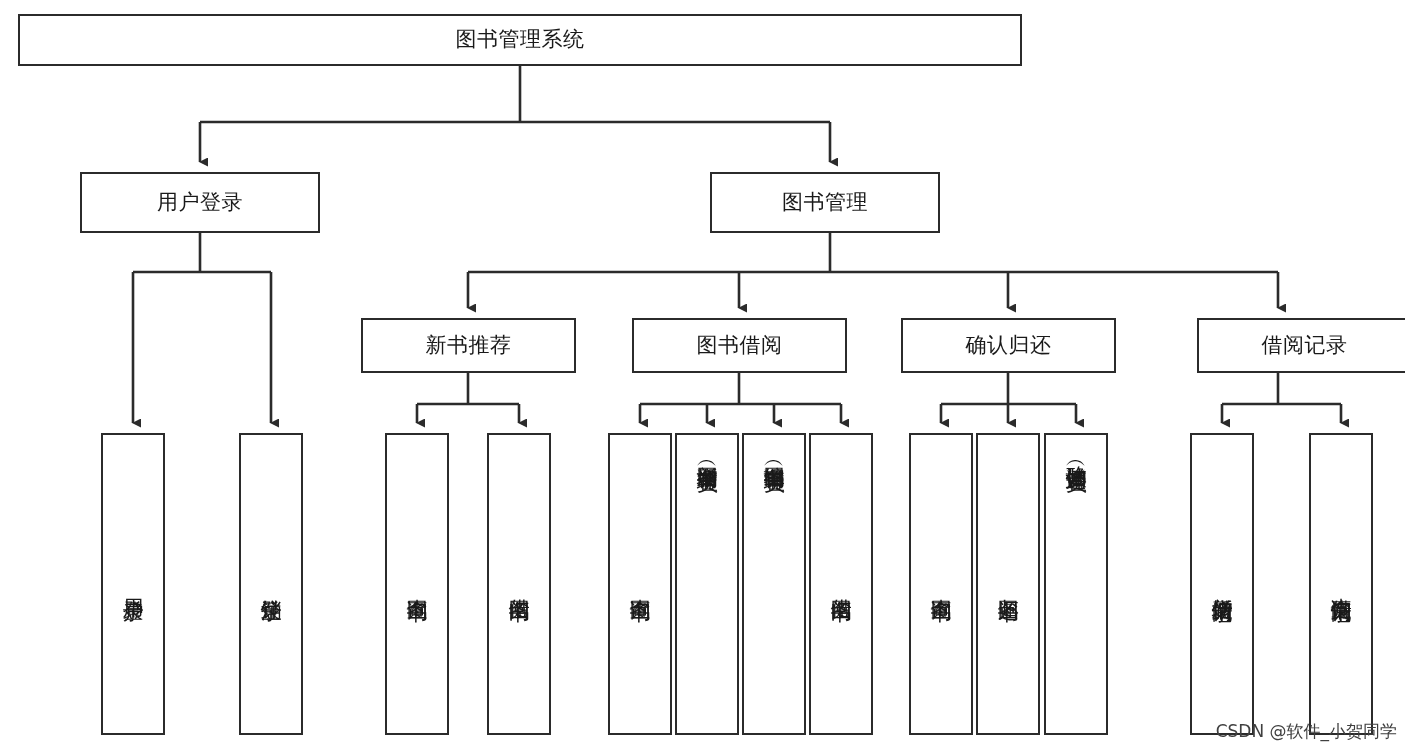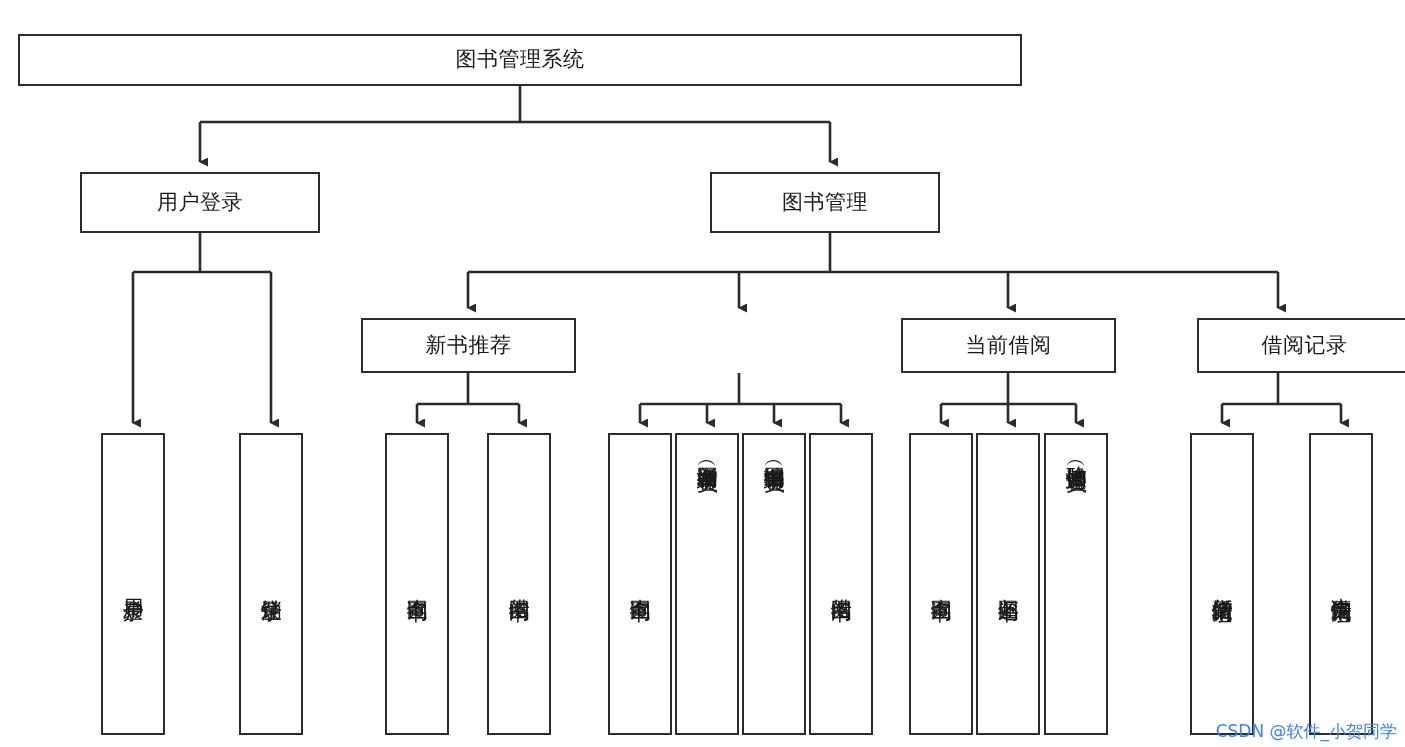--- a/index.html
+++ b/index.html
@@ -67,21 +67,21 @@
   }
   .node.vertical.centered {
     align-items: center;
     padding-top: 0;
   }
   .watermark {
     position: absolute;
     right: 8px;
     bottom: 4px;
     font-size: 17px;
-    color: #3b82f6;
+    color: #404040;
     white-space: nowrap;
     user-select: none;
   }
 </style>
 </head>
 <body>
 
 <div id="diagram-root">
 
   <svg class="connectors" viewBox="0 0 1405 747" xmlns="http://www.w3.org/2000/svg">
@@ -130,39 +130,42 @@
       <path d="M1008,404 L1008,423" marker-end="url(#arrow)"></path>
       <path d="M1076,404 L1076,423" marker-end="url(#arrow)"></path>
 
       <path d="M1278,373 L1278,404"></path>
       <path d="M1222,404 L1341,404"></path>
       <path d="M1222,404 L1222,423" marker-end="url(#arrow)"></path>
       <path d="M1341,404 L1341,423" marker-end="url(#arrow)"></path>
     </g>
   </svg>
 
-  <div class="node root horizontal" style="left:18px; top:14px; width:1004px; height:52px;margin-top:20px;">
+  <div class="node root horizontal" style="left:18px; top:14px; width:1004px; height:52px;">
     <span class="node-label">图书管理系统</span>
   </div>
 
   <div class="node horizontal" style="left:80px; top:172px; width:240px; height:61px;">
     <span class="node-label">用户登录</span>
   </div>
 
   <div class="node horizontal" style="left:710px; top:172px; width:230px; height:61px;">
     <span class="node-label">图书管理</span>
   </div>
 
   <div class="node horizontal" style="left:361px; top:318px; width:215px; height:55px;">
     <span class="node-label">新书推荐</span>
   </div>
 
+  <div class="node horizontal" style="left:632px; top:318px; width:215px; height:55px;">
+    <span class="node-label">图书借阅</span>
+  </div>
 
   <div class="node horizontal" style="left:901px; top:318px; width:215px; height:55px;">
-    <span class="node-label">当前借阅</span>
+    <span class="node-label">确认归还</span>
   </div>
 
   <div class="node horizontal" style="left:1197px; top:318px; width:215px; height:55px;">
     <span class="node-label">借阅记录</span>
   </div>
 
   <div class="node vertical centered" style="left:101px; top:433px; width:64px; height:302px;">
     <span class="node-label">用户登录</span>
   </div>
 

